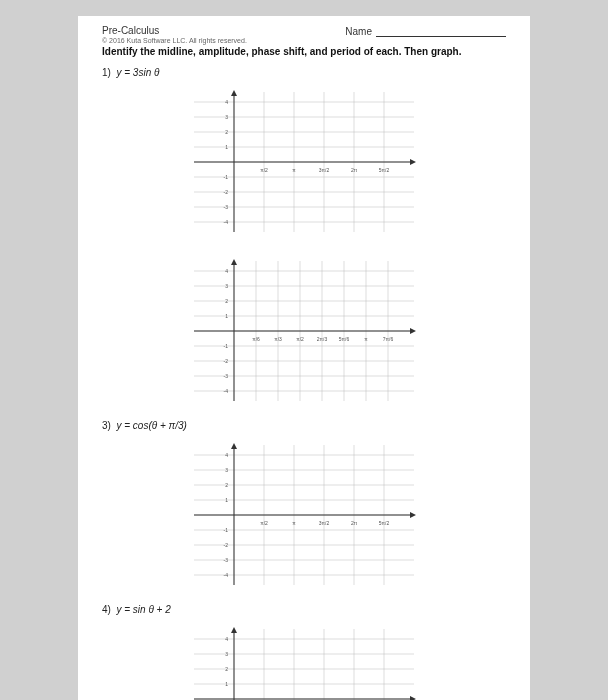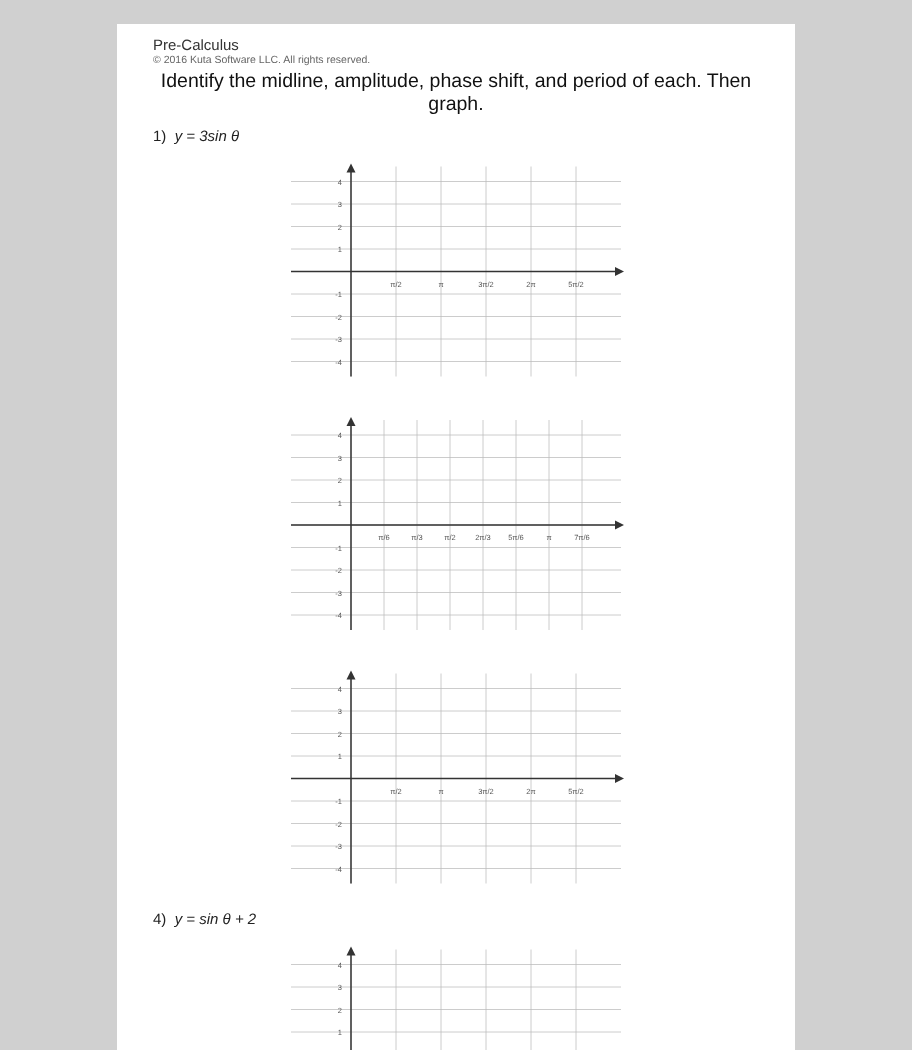--- a/index.html
+++ b/index.html
@@ -66,25 +66,24 @@
       align-items: center;
     }
     .date-line, .period-line {
       display: inline-block;
       border-bottom: 1px solid #333;
       height: 12px;
     }
     .date-line { width: 100px; }
     .period-line { width: 50px; }
     .instructions {
-      font-size: 13px;
-      font-weight: normal;
+      font-size: 10px;
+      font-weight: bold;
       margin-bottom: 10px;
       color: #111;
-      text-align: center;
     }
     .problems-grid {
       display: grid;
       grid-template-columns: 1fr;
       gap: 14px 12px;
     }
     .problem {
       display: flex;
       flex-direction: column;
     }
@@ -112,20 +111,24 @@
   </style>
 </head>
 <body>
 
 <div class="page">
 
   <div class="header-top">
     <div>
       <div class="pre-calc">Pre-Calculus</div>
       <div class="copyright">© 2016 Kuta Software LLC. All rights reserved.</div>
+    </div>
+    <div class="name-area">
+      <span>Name</span>
+      <span class="name-line"></span>
     </div>
   </div>
 
 
   <div class="instructions">Identify the midline, amplitude, phase shift, and period of each. Then graph.</div>
 
   <div class="problems-grid">
 
     <div class="problem">
       <div class="problem-label">
@@ -219,20 +222,24 @@
           <text x="116" y="90" class="tick-label" text-anchor="middle">π/2</text>
           <text x="138" y="90" class="tick-label" text-anchor="middle">2π/3</text>
           <text x="160" y="90" class="tick-label" text-anchor="middle">5π/6</text>
           <text x="182" y="90" class="tick-label" text-anchor="middle">π</text>
           <text x="204" y="90" class="tick-label" text-anchor="middle">7π/6</text>
         </svg>
       </div>
     </div>
 
     <div class="problem">
+      <div class="problem-label">
+        <span>3)&nbsp;</span>
+        <em>y = cos(θ + π/3)</em>
+      </div>
       <div class="graph-container">
         <svg class="graph" viewBox="0 0 240 155">
           <line x1="10" y1="20" x2="230" y2="20" class="grid-line"></line>
           <line x1="10" y1="35" x2="230" y2="35" class="grid-line"></line>
           <line x1="10" y1="50" x2="230" y2="50" class="grid-line"></line>
           <line x1="10" y1="65" x2="230" y2="65" class="grid-line"></line>
           <line x1="10" y1="80" x2="230" y2="80" class="grid-line"></line>
           <line x1="10" y1="95" x2="230" y2="95" class="grid-line"></line>
           <line x1="10" y1="110" x2="230" y2="110" class="grid-line"></line>
           <line x1="10" y1="125" x2="230" y2="125" class="grid-line"></line>

